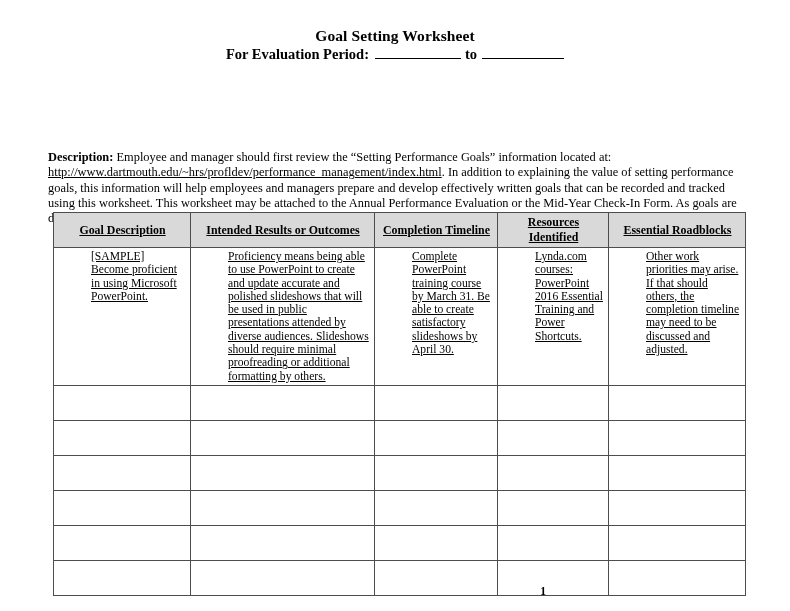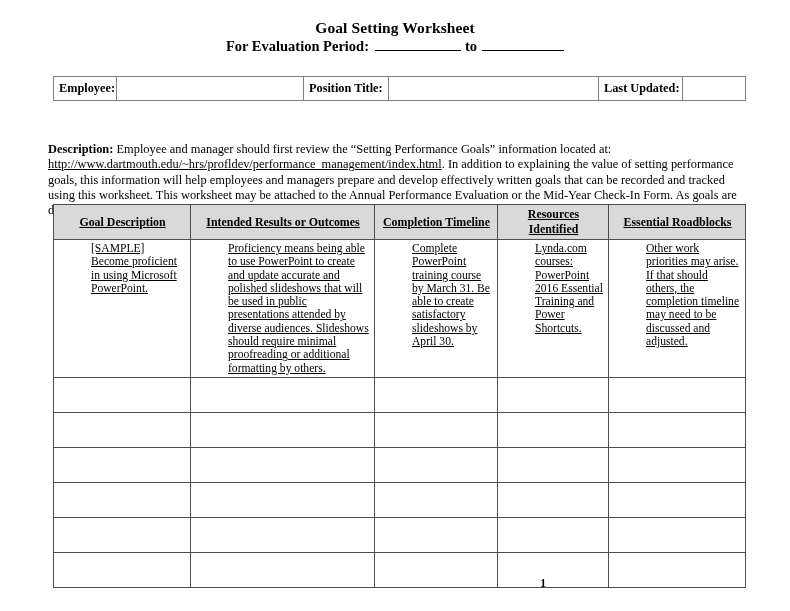--- a/index.html
+++ b/index.html
@@ -11,21 +11,21 @@
     width: 790px;
     height: 611px;
     position: relative;
     font-family: "Liberation Serif", serif;
     color: #000000;
     overflow: hidden;
   }
 
   .page {
     position: absolute;
-    left: 0; top: 4px;
+    left: 0; top: 12px;
     width: 790px;
     height: 436px;
   }
 
   
   .title-block {
     text-align: center;
     padding-top: 14px;
   }
   .doc-title {
@@ -147,28 +147,20 @@
   <table class="info-table">
     <colgroup>
       <col style="width:63px">
       <col style="width:187px">
       <col style="width:85px">
       <col style="width:210px">
       <col style="width:84px">
       <col style="width:63px">
     </colgroup>
     <tbody>
-      <tr>
-        <td class="lbl">Employee:</td>
-        <td></td>
-        <td class="lbl">Position Title:</td>
-        <td></td>
-        <td class="lbl">Last Updated:</td>
-        <td></td>
-      </tr>
     </tbody>
   </table>
 
   <p class="instructions"><b>Description:</b> <span>Employee and manager should first review the “Setting Performance Goals” information located at:</span>
     <span class="url">http://www.dartmouth.edu/~hrs/profldev/performance_management/index.html</span><span>. In addition to explaining the value of setting performance goals, this information will help employees and managers prepare and develop effectively written goals that can be recorded and tracked using this worksheet. This worksheet may be attached to the Annual Performance Evaluation or the Mid-Year Check-In Form. As goals are described in those forms, this worksheet may be referenced without having to repeat all the information contained in this worksheet.</span></p>
 
   <table class="goals-table">
     <colgroup>
       <col style="width:137px">
       <col style="width:184px">

